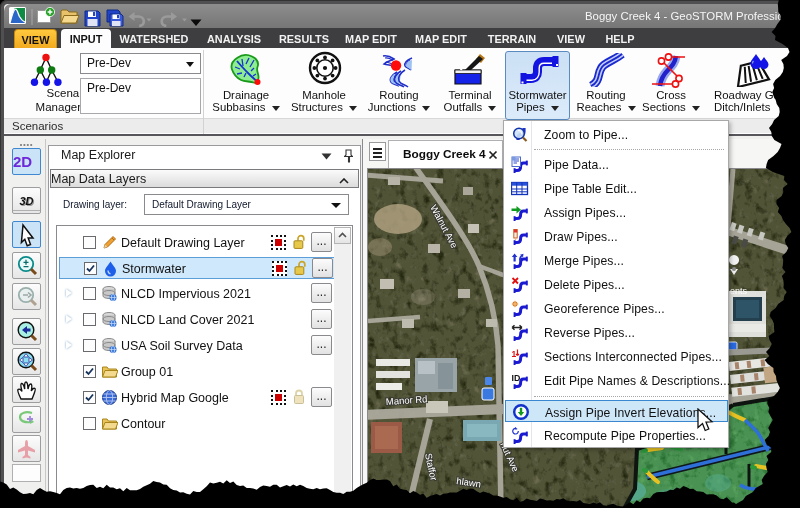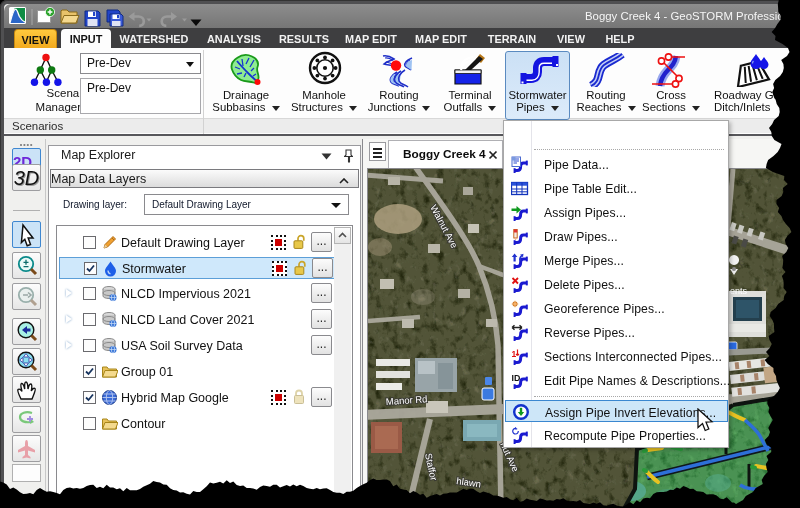--- a/index.html
+++ b/index.html
@@ -260,21 +260,21 @@
     <div id="sidebar">
       <svg style="position:absolute;left:15px;top:4px" width="14" height="4" viewBox="0 0 14 4">
             <g fill="#7a7a7a">
               <circle cx="2" cy="2" r="1.1"></circle>
               <circle cx="5.4" cy="2" r="1.1"></circle>
               <circle cx="8.8" cy="2" r="1.1"></circle>
               <circle cx="12.2" cy="2" r="1.1"></circle>
             </g>
           </svg>
       <div class="sbtn sel" style="top:9px;font-weight:bold;font-size:15px;line-height:26px;color:#6d28d9">2D</div>
-      <div class="sbtn" style="top:25px;font-weight:normal;font-size:20px;font-style:italic;text-align:center;line-height:26px;color:#111;text-shadow:1px 1px 0 #999">3D</div>
+      <div class="sbtn" style="top:48px;font-weight:bold;font-size:11px;font-style:italic;text-align:center;line-height:26px;color:#111;text-shadow:1px 1px 0 #999">3D</div>
       <div style="position:absolute;left:9px;top:71px;width:27px;height:1px;background:#b0b0b0"></div>
       <div class="sbtn sel" style="top:82px"><svg width="28" height="26" viewBox="0 0 28 26">
               <path d="M10 3 L20 16 L15.2 16 L17.5 22.5 L14.2 23.8 L11.8 17.3 L8.4 20.5 Z" fill="#fff" stroke="#111" stroke-width="1.5"></path>
             </svg></div>
       <div class="sbtn" style="top:113px"><svg width="28" height="26" viewBox="0 0 28 26">
               <circle cx="13" cy="11" r="7.2" fill="#eafaf8" stroke="#0a8a8a" stroke-width="1.8"></circle>
               <path d="M13 6.8 L13 11.8 M10.5 9.3 L15.5 9.3 M10.5 13.6 L15.5 13.6" stroke="#0a6a6a" stroke-width="1.3"></path>
               <path d="M18 16 L23 21" stroke="#7a4a1a" stroke-width="3"></path>
             </svg></div>
       <div class="sbtn" style="top:144px"><svg width="28" height="26" viewBox="0 0 28 26">
@@ -606,20 +606,29 @@
           <text x="88" y="315" transform="rotate(8 88 315)">hlawn</text>
           <text x="132" y="275" transform="rotate(65 132 275)">nut Ave</text>
           <text x="362" y="125" stroke="none" font-size="9">ents</text>
         </g>
       </svg>
       </div>
     </div>
   </div>
   <div id="menu">
         <div style="position:absolute;left:27px;top:0;width:1px;height:100%;background:#e4e4ea"></div>
+    <div class="mi" style="top:2px">
+          <svg class="ic" viewBox="0 0 18 18">
+            <path d="M13 2 L13 5.5 C13 7.5 11.5 8.5 10 8.5 C8 8.5 7 10 7 11.5 L7 14" stroke="#2233cc" stroke-width="3.2" fill="none"></path>
+            <circle cx="8" cy="7.5" r="5.3" fill="#cde2f8" fill-opacity="0.9" stroke="#1133aa" stroke-width="1.5"></circle>
+            <path d="M7 4.5 C9 4.5 11 6 11 8.5" fill="none" stroke="#fff" stroke-width="1.2"></path>
+            <path d="M12 11.5 L15.5 15" stroke="#8a5a20" stroke-width="2.2"></path>
+          </svg>
+          <span class="lbl">Zoom to Pipe...</span>
+        </div>
     <div class="msep" style="top:28px"></div>
     <div class="mi" style="top:32px">
           <svg class="ic" viewBox="0 0 18 18">
             <path d="M15.8 7 L12.5 7 C10.3 7 9.6 8.6 9.6 10.4 L9.6 11 C9.6 13 8.3 14.6 6.2 14.6 L3.2 14.6" fill="none" stroke="#1a1ad0" stroke-width="3"></path>
             <rect x="14.8" y="4.6" width="2" height="4.8" fill="#1a1ad0"></rect>
             <rect x="2.6" y="12.2" width="2" height="4.8" fill="#1a1ad0"></rect>
             <rect x="1" y="1" width="8.5" height="9.5" fill="#fff" stroke="#4a6ad0"></rect>
             <path d="M2.5 3 L8 3 M2.5 5 L8 5 M2.5 7 L6 7" stroke="#2a4ad0" stroke-width="1"></path>
             <rect x="1" y="1" width="3.5" height="3.5" fill="#7a9ae0"></rect>
           </svg>

